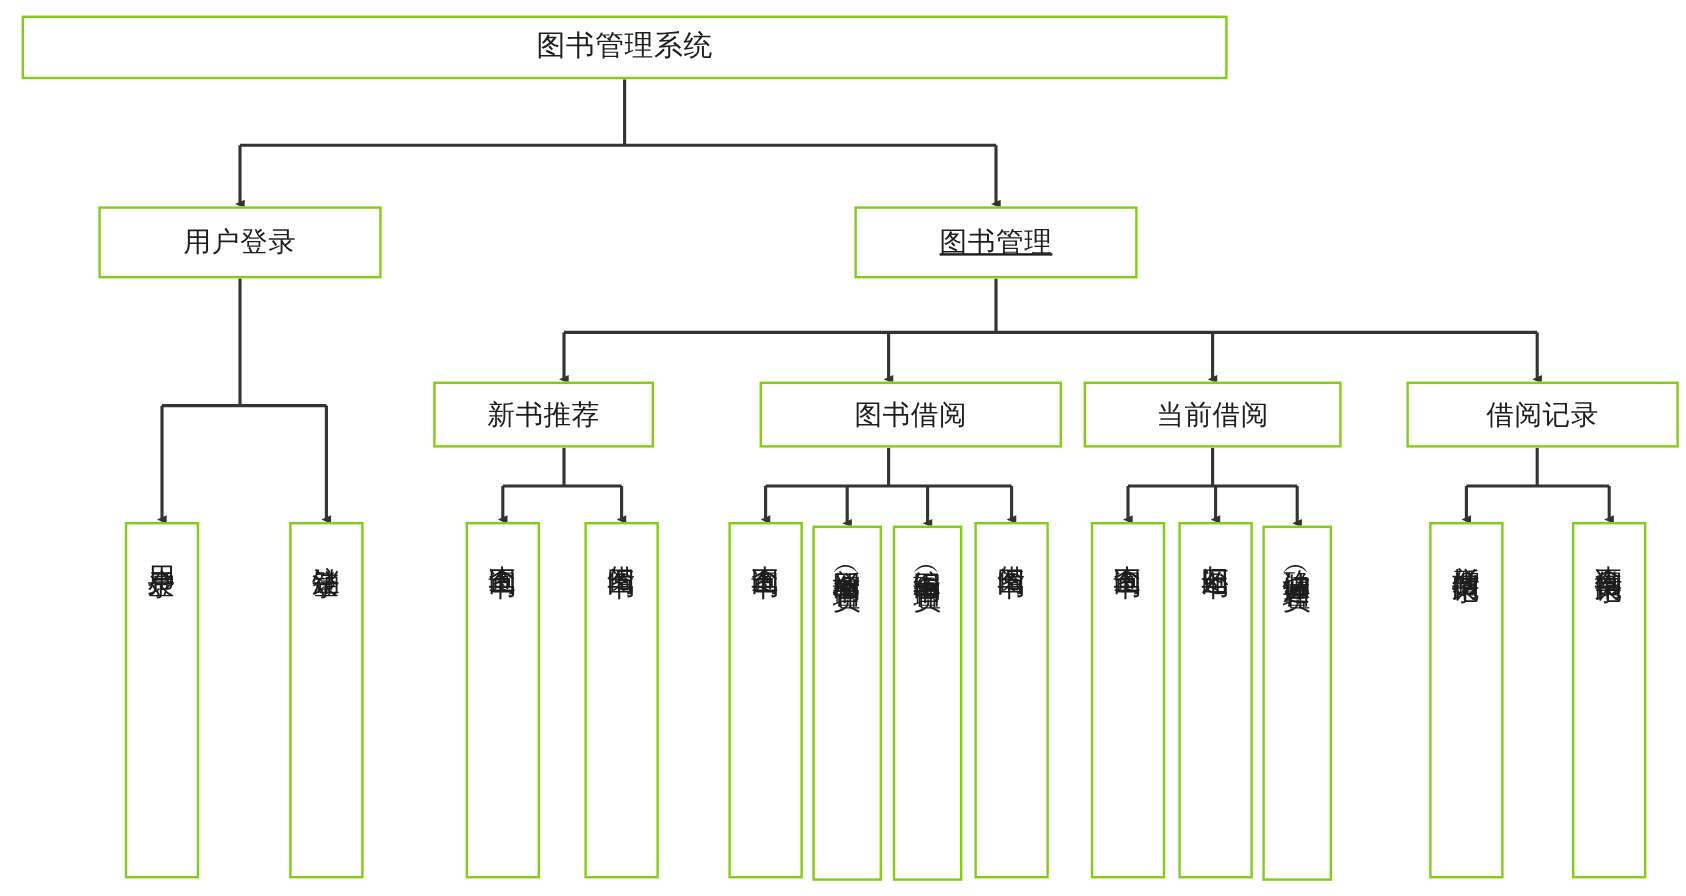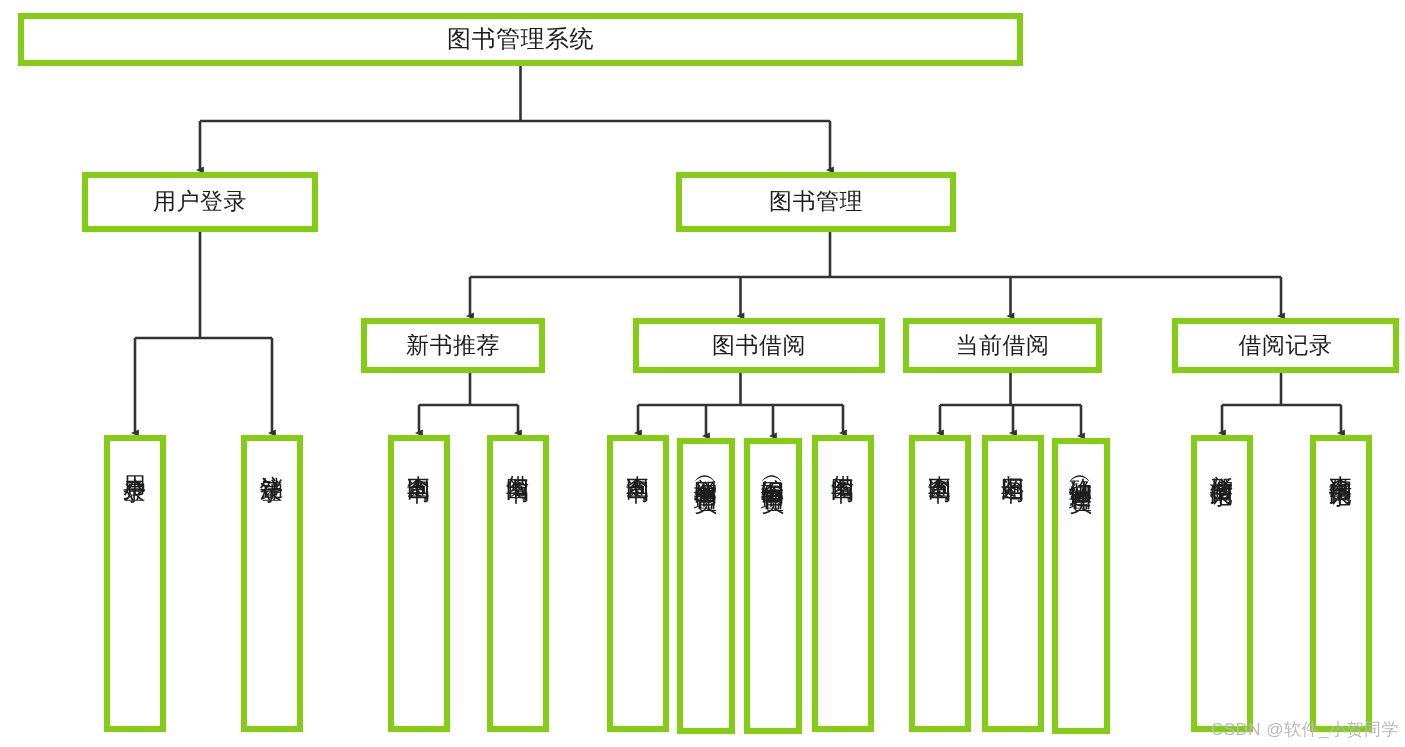--- a/index.html
+++ b/index.html
@@ -22,21 +22,21 @@
     position: absolute;
     left: 0;
     top: 0;
     width: 1405px;
     height: 747px;
     pointer-events: none;
   }
   .node {
     position: absolute;
     box-sizing: border-box;
-    border: 6px solid #84cc16;
+    border: 2px solid #84cc16;
     background: #ffffff;
     display: flex;
     align-items: center;
     justify-content: center;
     color: #1d1d1d;
     z-index: 2;
   }
   .node .label {
     display: block;
     text-align: center;
@@ -119,30 +119,30 @@
       </g>
   </svg>
 
   <div id="nodes-layer">
       <div class="node horiz root" style="left: 18px; top: 13px; width: 1005px; height: 53px;">
         <span class="label">图书管理系统</span>
       </div>
       <div class="node horiz" style="left: 82px; top: 172px; width: 236px; height: 60px;">
         <span class="label">用户登录</span>
       </div>
-      <div class="node horiz" style="left: 676px; top: 172px; width: 280px; height: 60px;">
+      <div class="node horiz" style="left: 712px; top: 172px; width: 236px; height: 60px; text-decoration: underline;">
         <span class="label">图书管理</span>
       </div>
       <div class="node horiz" style="left: 361px; top: 318px; width: 184px; height: 55px;">
         <span class="label">新书推荐</span>
       </div>
       <div class="node horiz" style="left: 633px; top: 318px; width: 252px; height: 55px;">
         <span class="label">图书借阅</span>
       </div>
-      <div class="node horiz" style="left: 903px; top: 318px; width: 199px; height: 55px; justify-content: center;">
+      <div class="node horiz" style="left: 903px; top: 318px; width: 215px; height: 55px; justify-content: center;">
         <span class="label">当前借阅</span>
       </div>
       <div class="node horiz" style="left: 1172px; top: 318px; width: 227px; height: 55px;">
         <span class="label">借阅记录</span>
       </div>
       <div class="node vert" style="left: 104px; top: 435px; width: 62px; height: 297px;">
         <span class="label">用户登录</span>
       </div>
       <div class="node vert" style="left: 241px; top: 435px; width: 62px; height: 297px;">
         <span class="label">注销登录</span>
@@ -175,14 +175,13 @@
         <span class="label">确认归还（管理员）</span>
       </div>
       <div class="node vert" style="left: 1191px; top: 435px; width: 62px; height: 297px;">
         <span class="label">新增借阅记录</span>
       </div>
       <div class="node vert" style="left: 1310px; top: 435px; width: 62px; height: 297px;">
         <span class="label">查询借阅记录</span>
       </div>
     </div>
 
-  <div class="watermark">CSDN @软件_小贺同学</div>
 </div>
 
 </body></html>

